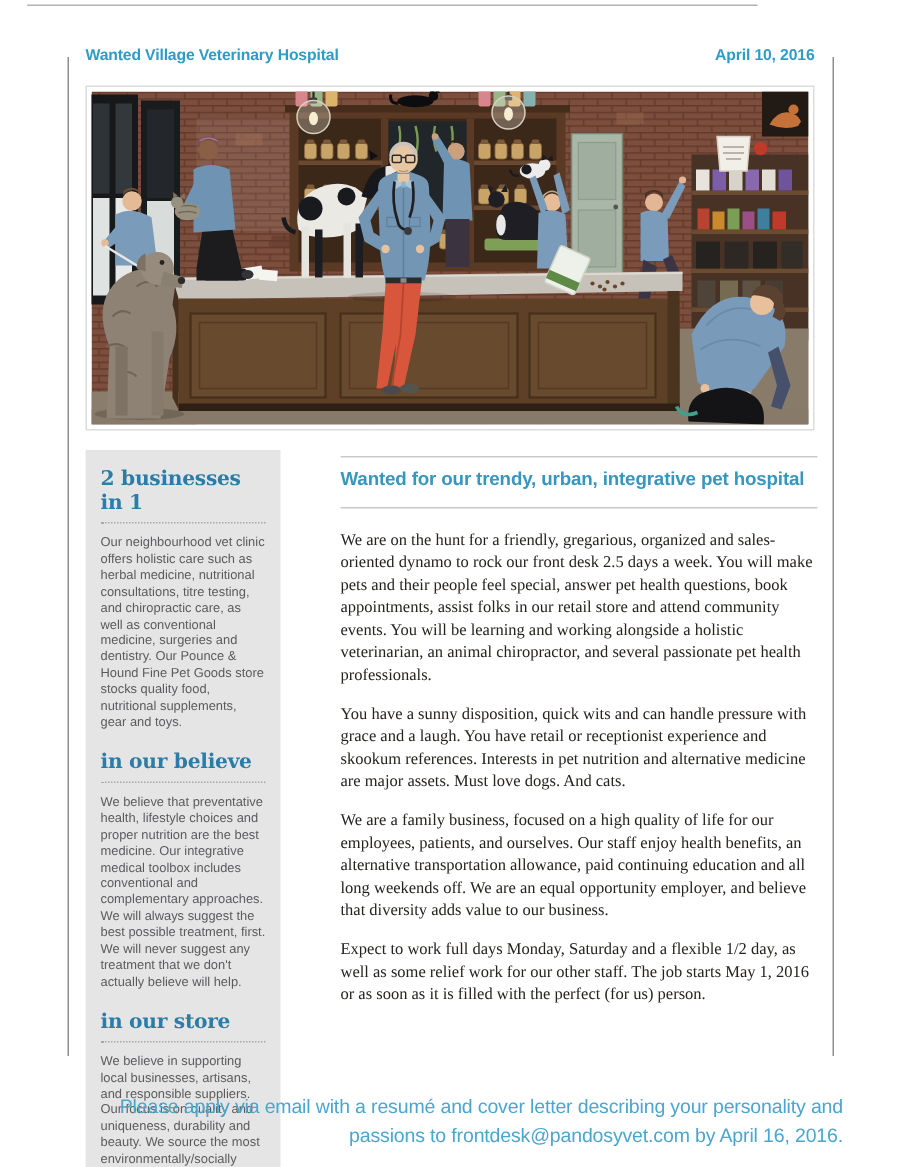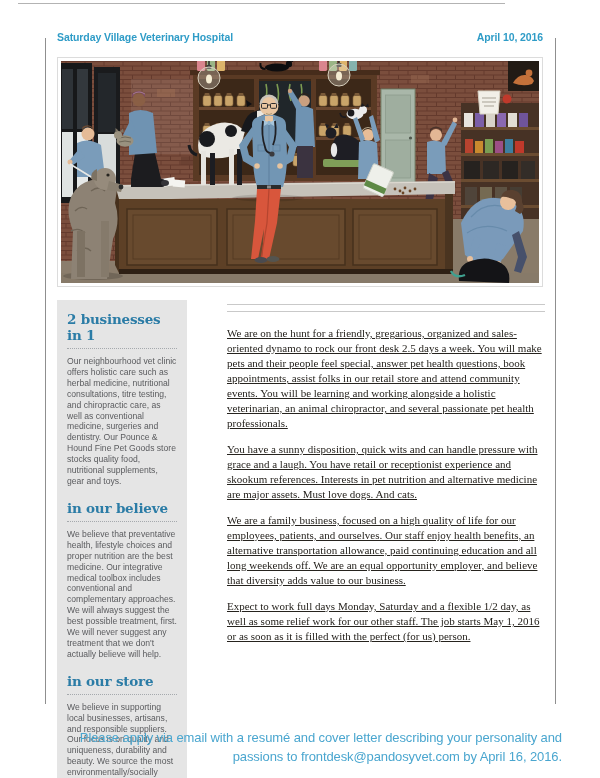--- a/index.html
+++ b/index.html
@@ -24,36 +24,36 @@
   .sb-sec:last-child .sb-body{margin-bottom:2px;}
 
   .main{position:absolute;left:227px;top:298px;width:318px;}
   .main h1{margin:0;font-family:"Liberation Sans",sans-serif;font-weight:300;font-size:28px;
            line-height:36px;color:#f4695e;letter-spacing:1px;white-space:nowrap;}
   .rule{border:none;border-top:1px solid #c9c9c9;margin:6px 0 0 0;}
   .subtitle{font-size:12.5px;font-weight:bold;color:#3796c0;letter-spacing:-0.1px;
             padding:7px 0 6px 0;margin:0;}
   .body-copy{margin-top:14px;font-family:"Liberation Serif",serif;font-size:11px;
              line-height:15px;color:#26231e;}
-  .body-copy p{margin:0 0 11px 0;text-decoration:underline;}
+  .body-copy p{margin:0 0 11px 0;}
 
   .footer{position:absolute;left:43px;top:728px;width:519px;font-size:13px;line-height:19px;
           color:#4aa6cf;letter-spacing:-0.1px;text-align:right;}
   .footer .email{color:#4aa6cf;cursor:pointer;}
 </style>
 </head>
 <body>
 
 <div class="stage">
 
   <div class="topline"></div>
   <div class="edge left"></div>
   <div class="edge right"></div>
 
-  <div class="hdr org">Saturday Village Veterinary Hospital</div>
+  <div class="hdr org">Wanted Village Veterinary Hospital</div>
   <div class="hdr date">April 10, 2016</div>
 
   <div class="photo">
     <svg width="478" height="222" viewBox="0 0 478 222" role="img" aria-label="Veterinary team in denim shirts posing in a brick-walled clinic and pet goods store: a smiling veterinarian in orange pants leans on a long wooden counter while staff wrangle dogs and cats around shelves of products">
       <defs>
         <pattern id="brick" width="19" height="9" patternUnits="userSpaceOnUse">
           <rect width="19" height="9" fill="#7b4e3d"></rect>
           <path d="M0 .5h19M0 5h19" stroke="#643a2d" stroke-width="1"></path>
           <path d="M5 .5v4.5M14.5 5v4.5" stroke="#643a2d" stroke-width="1"></path>
         </pattern>
@@ -375,20 +375,21 @@
       <p class="sb-body">We believe that preventative health, lifestyle choices and proper nutrition are the best medicine. Our integrative medical toolbox includes conventional and complementary approaches. We will always suggest the best possible treatment, first. We will never suggest any treatment that we don't actually believe will help.</p>
     </div>
     <div class="sb-sec">
       <h3 class="sb-head">in our store</h3>
       <p class="sb-body">We believe in supporting local businesses, artisans, and responsible suppliers. Our focus is on quality and uniqueness, durability and beauty. We source the most environmentally/socially responsible products we can find, and know the story for everything we sell.</p>
     </div>
   </div>
 
   <div class="main">
     <hr class="rule">
+    <div class="subtitle">Wanted for our trendy, urban, integrative pet hospital</div>
     <hr class="rule">
     <div class="body-copy">
       <p>We are on the hunt for a friendly, gregarious, organized and sales-oriented dynamo to rock our front desk 2.5 days a week. You will make pets and their people feel special, answer pet health questions, book appointments, assist folks in our retail store and attend community events. You will be learning and working alongside a holistic veterinarian, an animal chiropractor, and several passionate pet health professionals.</p>
       <p>You have a sunny disposition, quick wits and can handle pressure with grace and a laugh. You have retail or receptionist experience and skookum references. Interests in pet nutrition and alternative medicine are major assets. Must love dogs. And cats.</p>
       <p>We are a family business, focused on a high quality of life for our employees, patients, and ourselves. Our staff enjoy health benefits, an alternative transportation allowance, paid continuing education and all long weekends off. We are an equal opportunity employer, and believe that diversity adds value to our business.</p>
       <p>Expect to work full days Monday, Saturday and a flexible 1/2 day, as well as some relief work for our other staff. The job starts May 1, 2016 or as soon as it is filled with the perfect (for us) person.</p>
     </div>
   </div>
 
   <div class="footer"><span>Please apply via email with a resumé and cover letter describing your personality and passions to </span><span class="email">frontdesk@pandosyvet.com</span><span> by April 16, 2016.</span></div>

